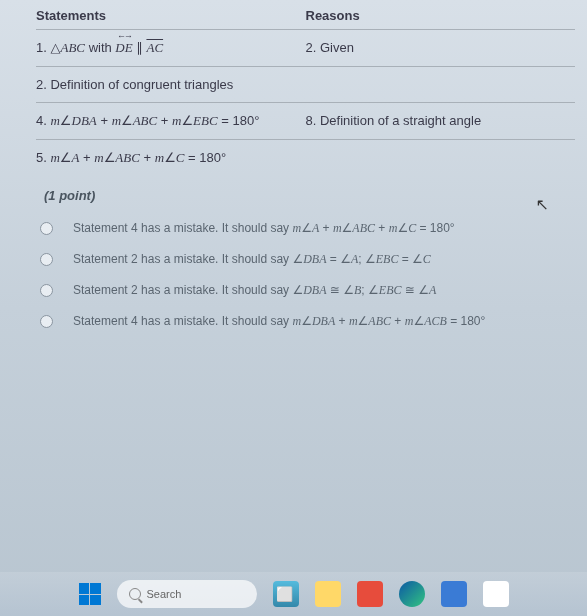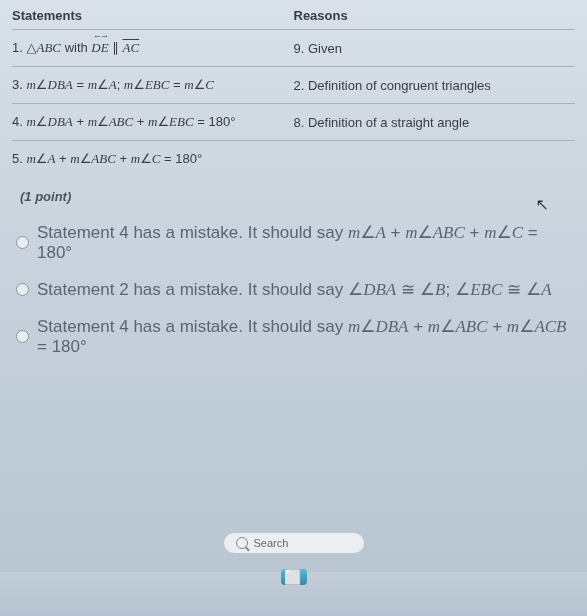--- a/index.html
+++ b/index.html
@@ -8,33 +8,34 @@
       background: linear-gradient(180deg, #d8e0e8 0%, #c5d0da 50%, #b8c5d0 100%);
       width: 587px;
       height: 616px;
       overflow: hidden;
       position: relative;
     }
     .content {
       padding: 8px 12px;
       font-size: 13px;
       color: #3a3a4a;
+      margin-left: 24px;
     }
     .header-row {
       display: flex;
       margin-bottom: 6px;
       font-weight: bold;
     }
     .col-left { width: 50%; }
     .col-right { width: 50%; }
     .proof-row {
       display: flex;
       border-top: 1px solid #a8b0b8;
       padding: 10px 0;
-      align-items: center;
+      align-items: flex-start;
     }
     .math { font-style: italic; font-family: 'Times New Roman', serif; }
     .overline {
       text-decoration: overline;
       display: inline-block;
     }
     .arrow-over {
       position: relative;
       display: inline-block;
     }
@@ -52,21 +53,22 @@
       font-style: italic;
       margin: 12px 0 10px 8px;
       color: #4a5560;
       font-weight: bold;
     }
     .option {
       display: flex;
       align-items: center;
       padding: 8px 4px;
       color: #5a6570;
-      font-size: 17px;
+      font-size: 12px;
+      gap: 12px;
     }
     .radio {
       width: 13px;
       height: 13px;
       border: 1.5px solid #8a95a0;
       border-radius: 50%;
       margin-right: 8px;
       flex-shrink: 0;
       background: #e8edf2;
     }
@@ -74,21 +76,20 @@
       position: absolute;
       bottom: 0;
       left: 0;
       right: 0;
       height: 44px;
       background: linear-gradient(180deg, rgba(200,210,220,0.6), rgba(180,195,210,0.7));
       display: flex;
       align-items: center;
       justify-content: center;
       gap: 16px;
-      flex-direction: column;
     }
     .win-logo {
       width: 22px;
       height: 22px;
       display: grid;
       grid-template-columns: 1fr 1fr;
       grid-template-rows: 1fr 1fr;
       gap: 1px;
     }
     .win-logo span:nth-child(1) { background: #0078d4; }
@@ -163,28 +164,25 @@
 <div class="content">
   <div class="header-row">
     <div class="col-left">Statements</div>
     <div class="col-right">Reasons</div>
   </div>
 
   <div class="proof-row">
     <div class="col-left">
       1. △<span class="math">ABC</span> with <span class="math arrow-over">DE</span> ∥ <span class="math overline">AC</span>
     </div>
-    <div class="col-right">9. Given</div>
-  </div>
-
-
-  <div class="proof-row">
-    <div class="col-left">
-      3. <span class="math">m</span>∠<span class="math">DBA</span> = <span class="math">m</span>∠<span class="math">A</span>; <span class="math">m</span>∠<span class="math">EBC</span> = <span class="math">m</span>∠<span class="math">C</span>
-    </div>
+    <div class="col-right">2. Given</div>
+  </div>
+
+
+  <div class="proof-row">
     <div class="col-right">2. Definition of congruent triangles</div>
   </div>
 
   <div class="proof-row">
     <div class="col-left">
       4. <span class="math">m</span>∠<span class="math">DBA</span> + <span class="math">m</span>∠<span class="math">ABC</span> + <span class="math">m</span>∠<span class="math">EBC</span> = 180°
     </div>
     <div class="col-right">8. Definition of a straight angle</div>
   </div>
 
@@ -192,20 +190,24 @@
     <div class="col-left">
       5. <span class="math">m</span>∠<span class="math">A</span> + <span class="math">m</span>∠<span class="math">ABC</span> + <span class="math">m</span>∠<span class="math">C</span> = 180°
     </div>
   </div>
 
   <div class="points-label">(1 point)</div>
 
   <div class="option">
     <span class="radio"></span>
     <span>Statement 4 has a mistake. It should say <span class="math">m</span>∠<span class="math">A</span> + <span class="math">m</span>∠<span class="math">ABC</span> + <span class="math">m</span>∠<span class="math">C</span> = 180°</span>
+  </div>
+  <div class="option">
+    <span class="radio"></span>
+    <span>Statement 2 has a mistake. It should say ∠<span class="math">DBA</span> = ∠<span class="math">A</span>; ∠<span class="math">EBC</span> = ∠<span class="math">C</span></span>
   </div>
   <div class="option">
     <span class="radio"></span>
     <span>Statement 2 has a mistake. It should say ∠<span class="math">DBA</span> ≅ ∠<span class="math">B</span>; ∠<span class="math">EBC</span> ≅ ∠<span class="math">A</span></span>
   </div>
   <div class="option">
     <span class="radio"></span>
     <span>Statement 4 has a mistake. It should say <span class="math">m</span>∠<span class="math">DBA</span> + <span class="math">m</span>∠<span class="math">ABC</span> + <span class="math">m</span>∠<span class="math">ACB</span> = 180°</span>
   </div>
 </div>

